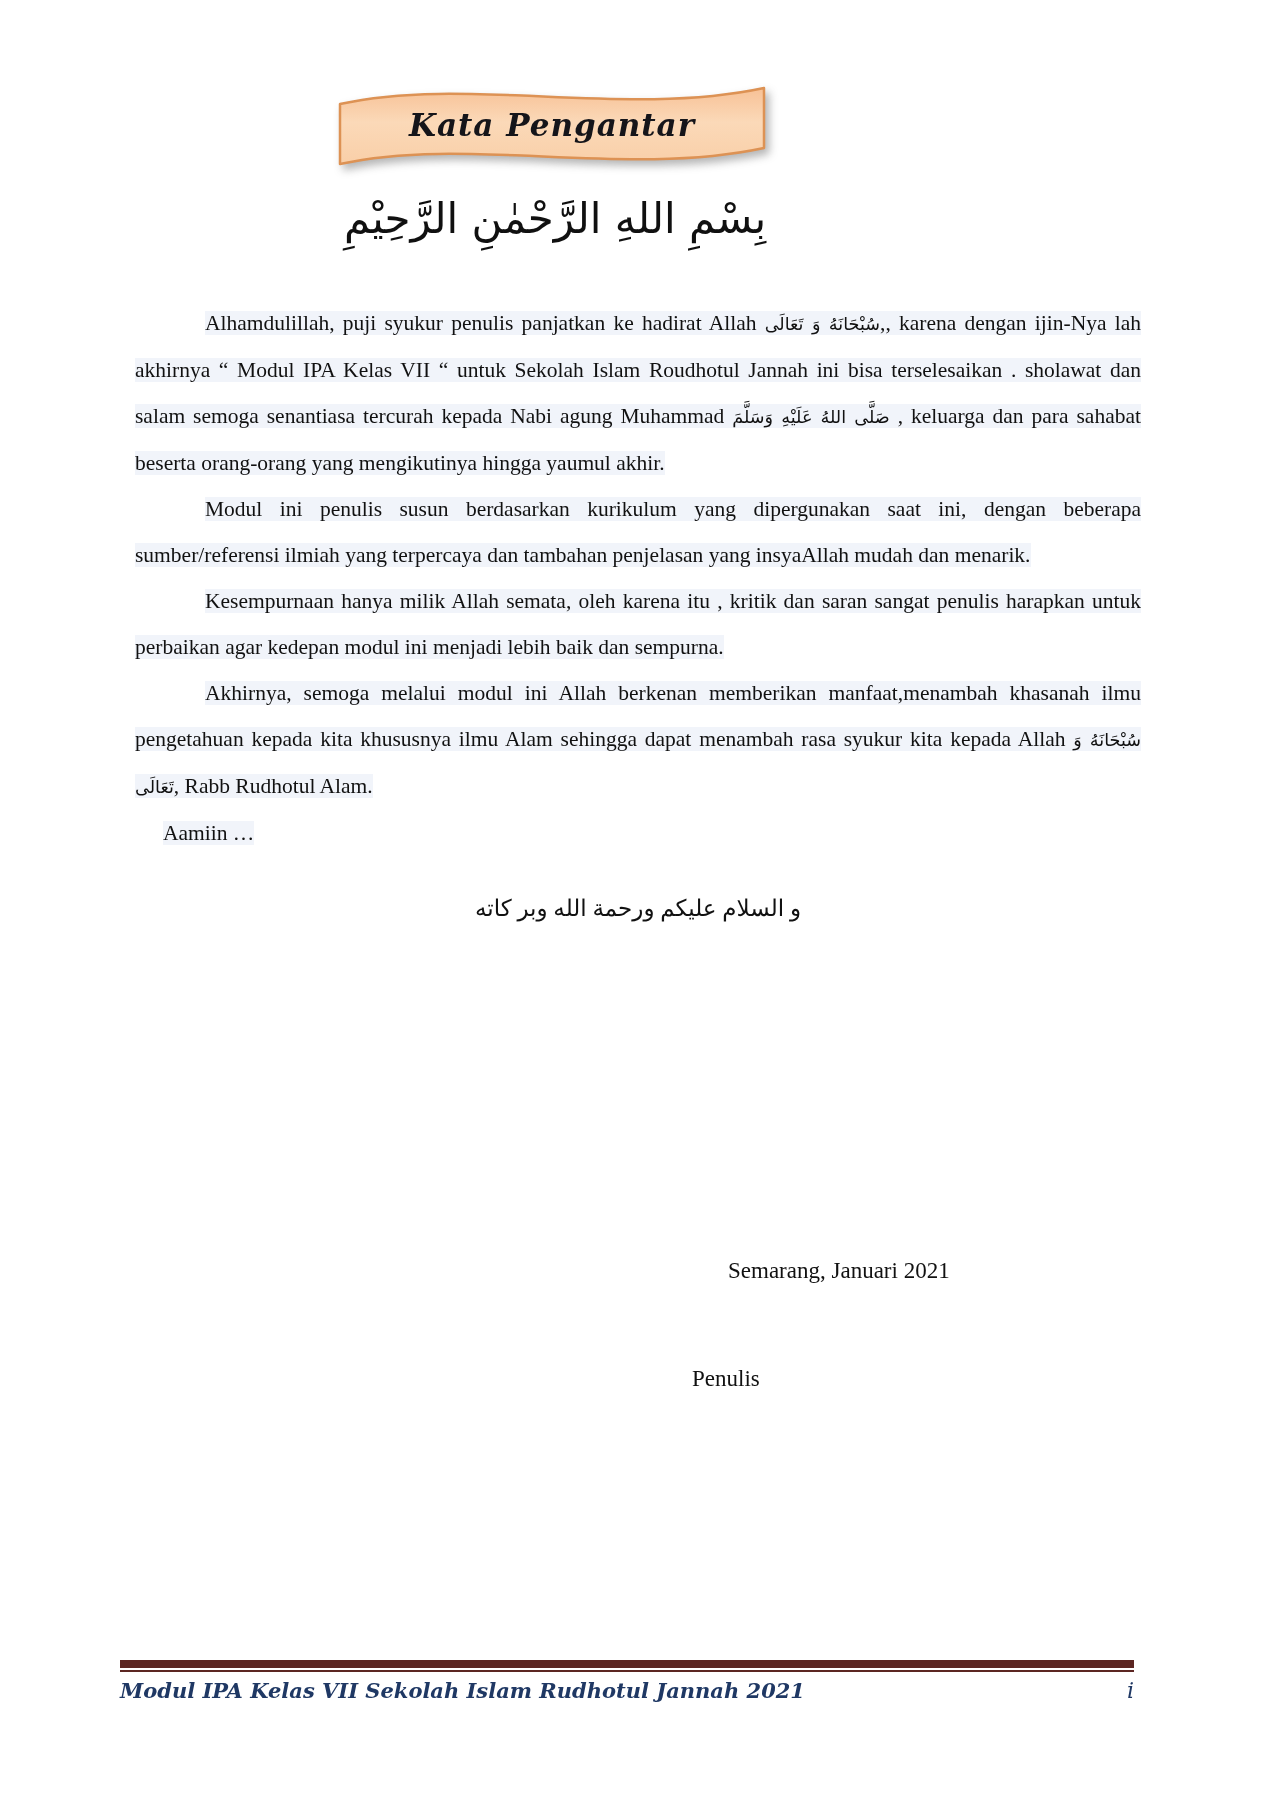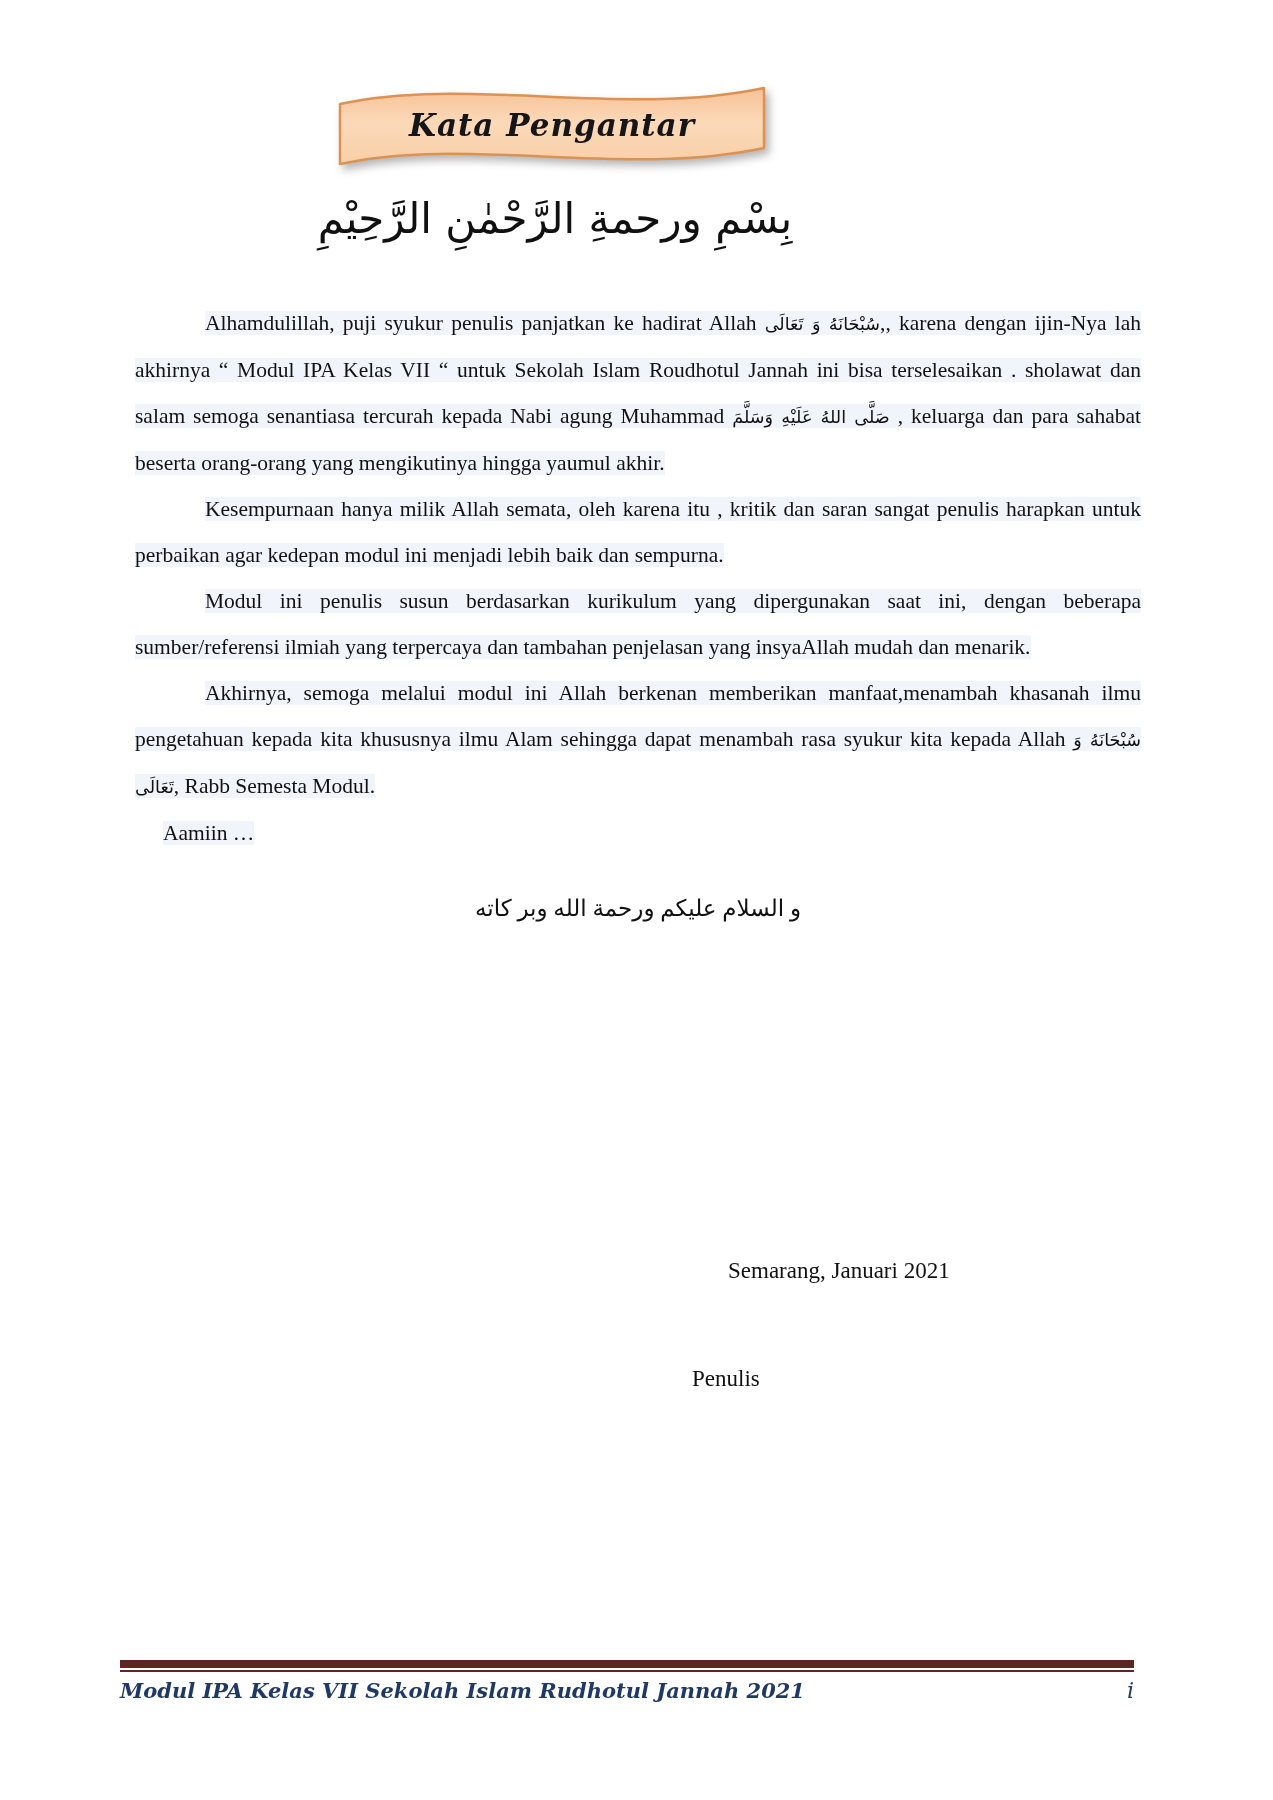--- a/index.html
+++ b/index.html
@@ -109,29 +109,29 @@
           <stop offset="0" stop-color="#f7c196"></stop>
           <stop offset="0.45" stop-color="#fbd9b8"></stop>
           <stop offset="1" stop-color="#f9cfa8"></stop>
         </linearGradient>
       </defs>
       <path d="M 2,30 C 130,2 285,44 426,14 L 426,74 C 285,104 130,62 2,90 Z" fill="url(#bannerGrad2)" stroke="#dd9254" stroke-width="2.5" stroke-linejoin="round"></path>
     </svg>
     <span class="banner-title">Kata Pengantar</span>
   </div>
 
-  <div class="bismillah">بِسْمِ ورحمةِ الرَّحْمٰنِ الرَّحِيْمِ</div>
+  <div class="bismillah">بِسْمِ اللهِ الرَّحْمٰنِ الرَّحِيْمِ</div>
 
   <div class="content">
 
     <div id="paragraphs">
         <p class="para"><span class="hl"><span>Alhamdulillah, puji syukur penulis panjatkan ke hadirat Allah </span><span class="ar" dir="rtl">سُبْحَانَهُ وَ تَعَالَى</span><span>,, karena dengan ijin-Nya lah akhirnya  “ Modul IPA Kelas VII “ untuk Sekolah Islam Roudhotul Jannah ini bisa terselesaikan . sholawat dan salam  semoga senantiasa tercurah kepada Nabi agung Muhammad </span><span class="ar" dir="rtl">صَلَّى اللهُ عَلَيْهِ وَسَلَّمَ</span><span> , keluarga dan para sahabat beserta orang-orang yang mengikutinya hingga yaumul akhir.</span></span></p>
+        <p class="para"><span class="hl"><span>Modul ini penulis susun berdasarkan kurikulum yang dipergunakan saat ini, dengan beberapa sumber/referensi ilmiah yang terpercaya dan tambahan penjelasan yang  insyaAllah mudah dan menarik.</span></span></p>
         <p class="para"><span class="hl"><span>Kesempurnaan hanya milik Allah semata, oleh karena itu , kritik dan saran sangat penulis harapkan untuk perbaikan agar kedepan modul ini menjadi lebih baik dan sempurna.</span></span></p>
-        <p class="para"><span class="hl"><span>Modul ini penulis susun berdasarkan kurikulum yang dipergunakan saat ini, dengan beberapa sumber/referensi ilmiah yang terpercaya dan tambahan penjelasan yang  insyaAllah mudah dan menarik.</span></span></p>
-        <p class="para"><span class="hl"><span>Akhirnya, semoga melalui modul ini Allah berkenan memberikan manfaat,menambah khasanah ilmu pengetahuan kepada kita khususnya ilmu Alam sehingga dapat menambah rasa syukur kita kepada Allah </span><span class="ar" dir="rtl">سُبْحَانَهُ وَ تَعَالَى</span><span>, Rabb Semesta Modul.</span></span></p>
+        <p class="para"><span class="hl"><span>Akhirnya, semoga melalui modul ini Allah berkenan memberikan manfaat,menambah khasanah ilmu pengetahuan kepada kita khususnya ilmu Alam sehingga dapat menambah rasa syukur kita kepada Allah </span><span class="ar" dir="rtl">سُبْحَانَهُ وَ تَعَالَى</span><span>, Rabb Rudhotul Alam.</span></span></p>
         <p class="para no-indent"><span class="hl"><span>Aamiin …</span></span></p>
       </div>
 
     <div class="closing">
       <bdi>و السلام عليكم ورحمة الله وبر كاته</bdi>
     </div>
   </div>
 
   <div class="sig-place">Semarang, Januari 2021</div>
   <div class="sig-author">Penulis</div>

